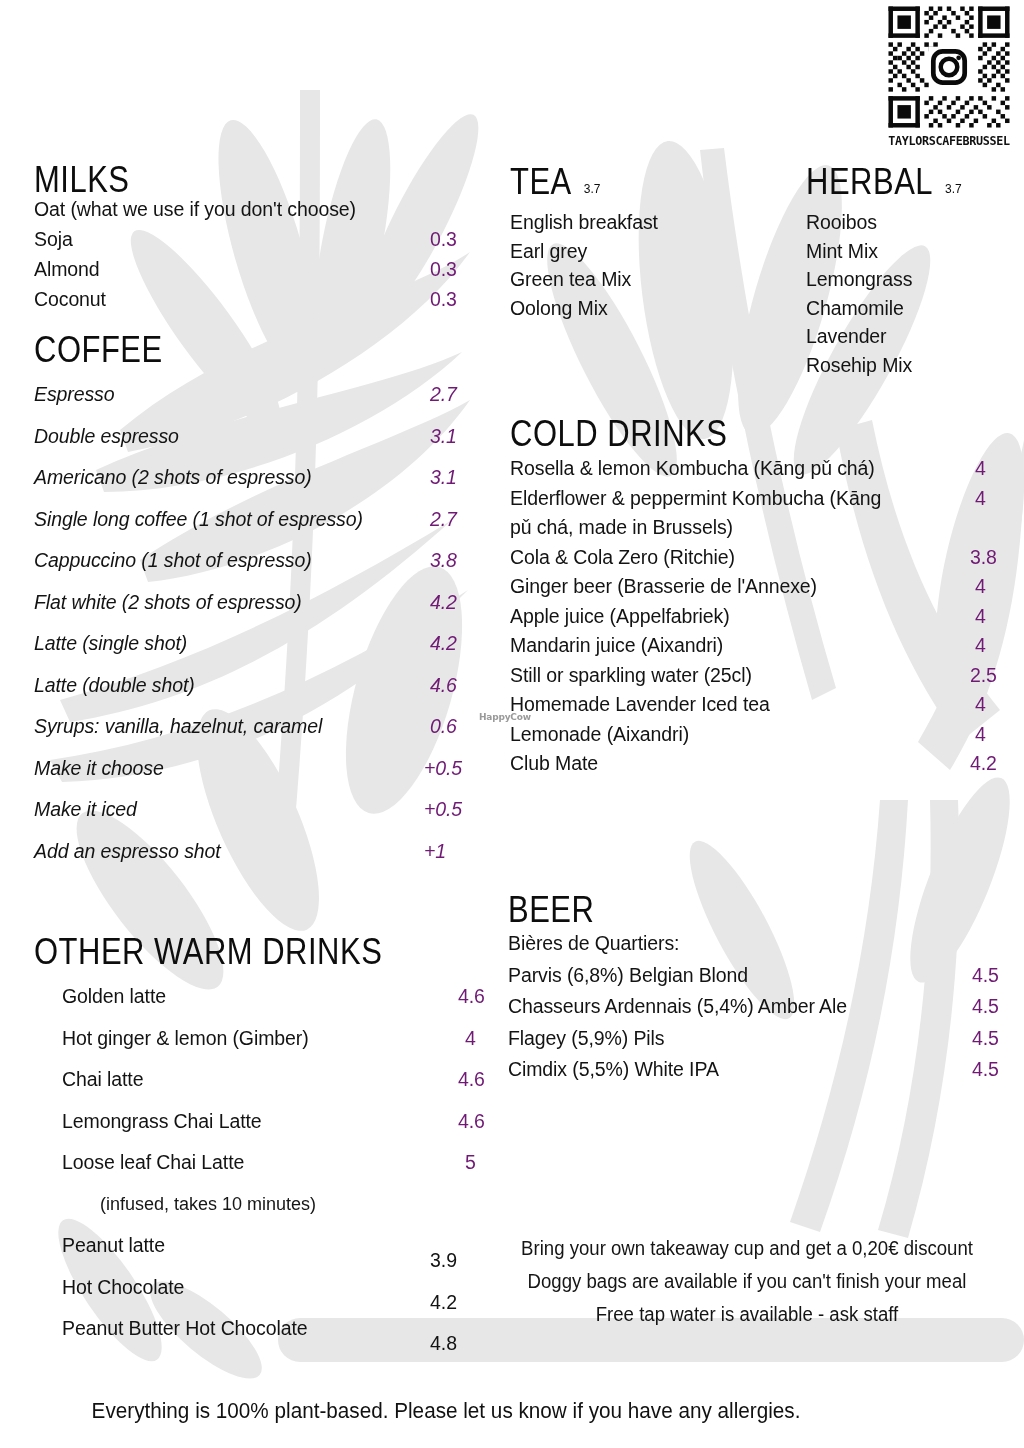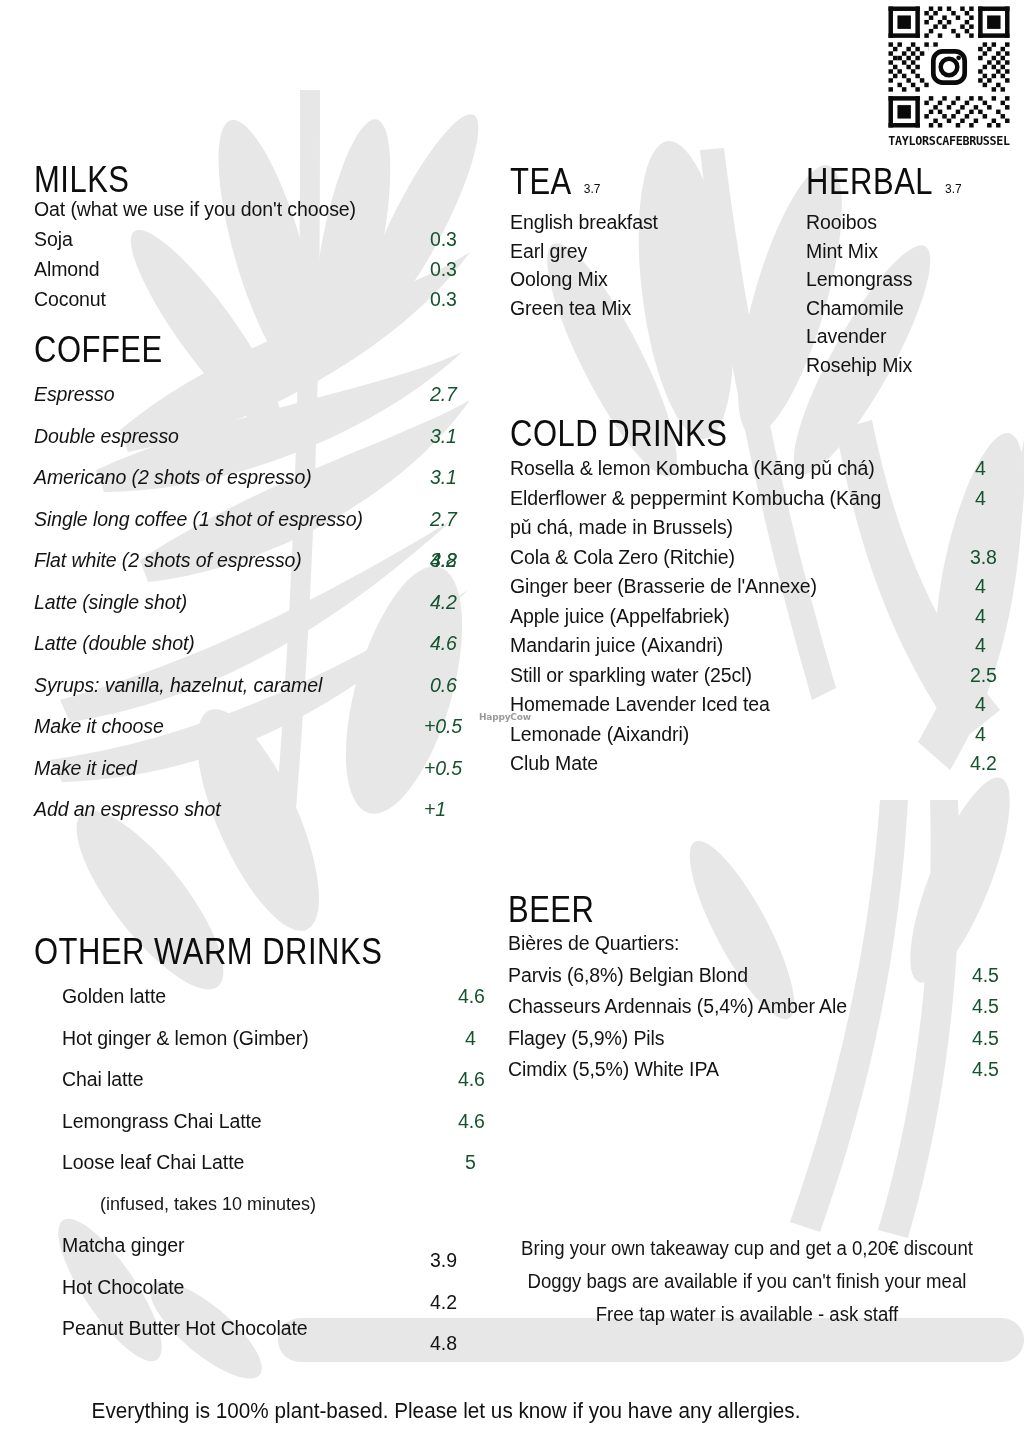--- a/index.html
+++ b/index.html
@@ -108,21 +108,21 @@
     font-size: 19.5px;
     font-weight: 400;
     color: #131313;
     white-space: nowrap;
     letter-spacing: -0.1px;
   }
   .price {
     position: absolute;
     font-family: "Liberation Sans", sans-serif;
     font-size: 19.5px;
-    color: #14532d;
+    color: #701a75;
   }
 
   
   #col-left {
     position: absolute;
     left: 34px; top: 158px;
     width: 470px;
     z-index: 2;
   }
   #milks-head { }
@@ -484,20 +484,21 @@
       </div>
       <div class="item">
         <span>Americano (2 shots of espresso)</span>
         <span class="price">3.1</span>
       </div>
       <div class="item">
         <span>Single long coffee (1 shot of espresso)</span>
         <span class="price">2.7</span>
       </div>
       <div class="item">
+        <span>Cappuccino (1 shot of espresso)</span>
         <span class="price">3.8</span>
       </div>
       <div class="item">
         <span>Flat white (2 shots of espresso)</span>
         <span class="price">4.2</span>
       </div>
       <div class="item">
         <span>Latte (single shot)</span>
         <span class="price">4.2</span>
       </div>
@@ -543,21 +544,21 @@
       <div class="item">
         <span>Lemongrass Chai Latte</span>
         <span class="price">4.6</span>
       </div>
       <div class="item">
         <span>Loose leaf Chai Latte</span>
         <span class="price narrow">5</span>
       </div>
       <div class="sub-note">(infused, takes 10 minutes)</div>
       <div class="item">
-        <span>Matcha ginger</span>
+        <span>Peanut latte</span>
       </div>
       <div class="item">
         <span>Hot Chocolate</span>
       </div>
       <div class="item">
         <span>Peanut Butter Hot Chocolate</span>
       </div>
     </div>
   </div>
 
@@ -567,22 +568,22 @@
     <div>4.8</div>
   </div>
 
   <div id="col-tea">
     <div class="section-head head-lg">
       <span>TEA</span><span class="head-price">3.7</span>
     </div>
     <div class="simple-list">
       <div class="item">English breakfast</div>
       <div class="item">Earl grey</div>
+      <div class="item">Green tea Mix</div>
       <div class="item">Oolong Mix</div>
-      <div class="item">Green tea Mix</div>
     </div>
   </div>
 
   <div id="col-herbal">
     <div class="section-head head-lg">
       <span>HERBAL</span><span class="head-price">3.7</span>
     </div>
     <div class="simple-list">
       <div class="item">Rooibos</div>
       <div class="item">Mint Mix</div>

